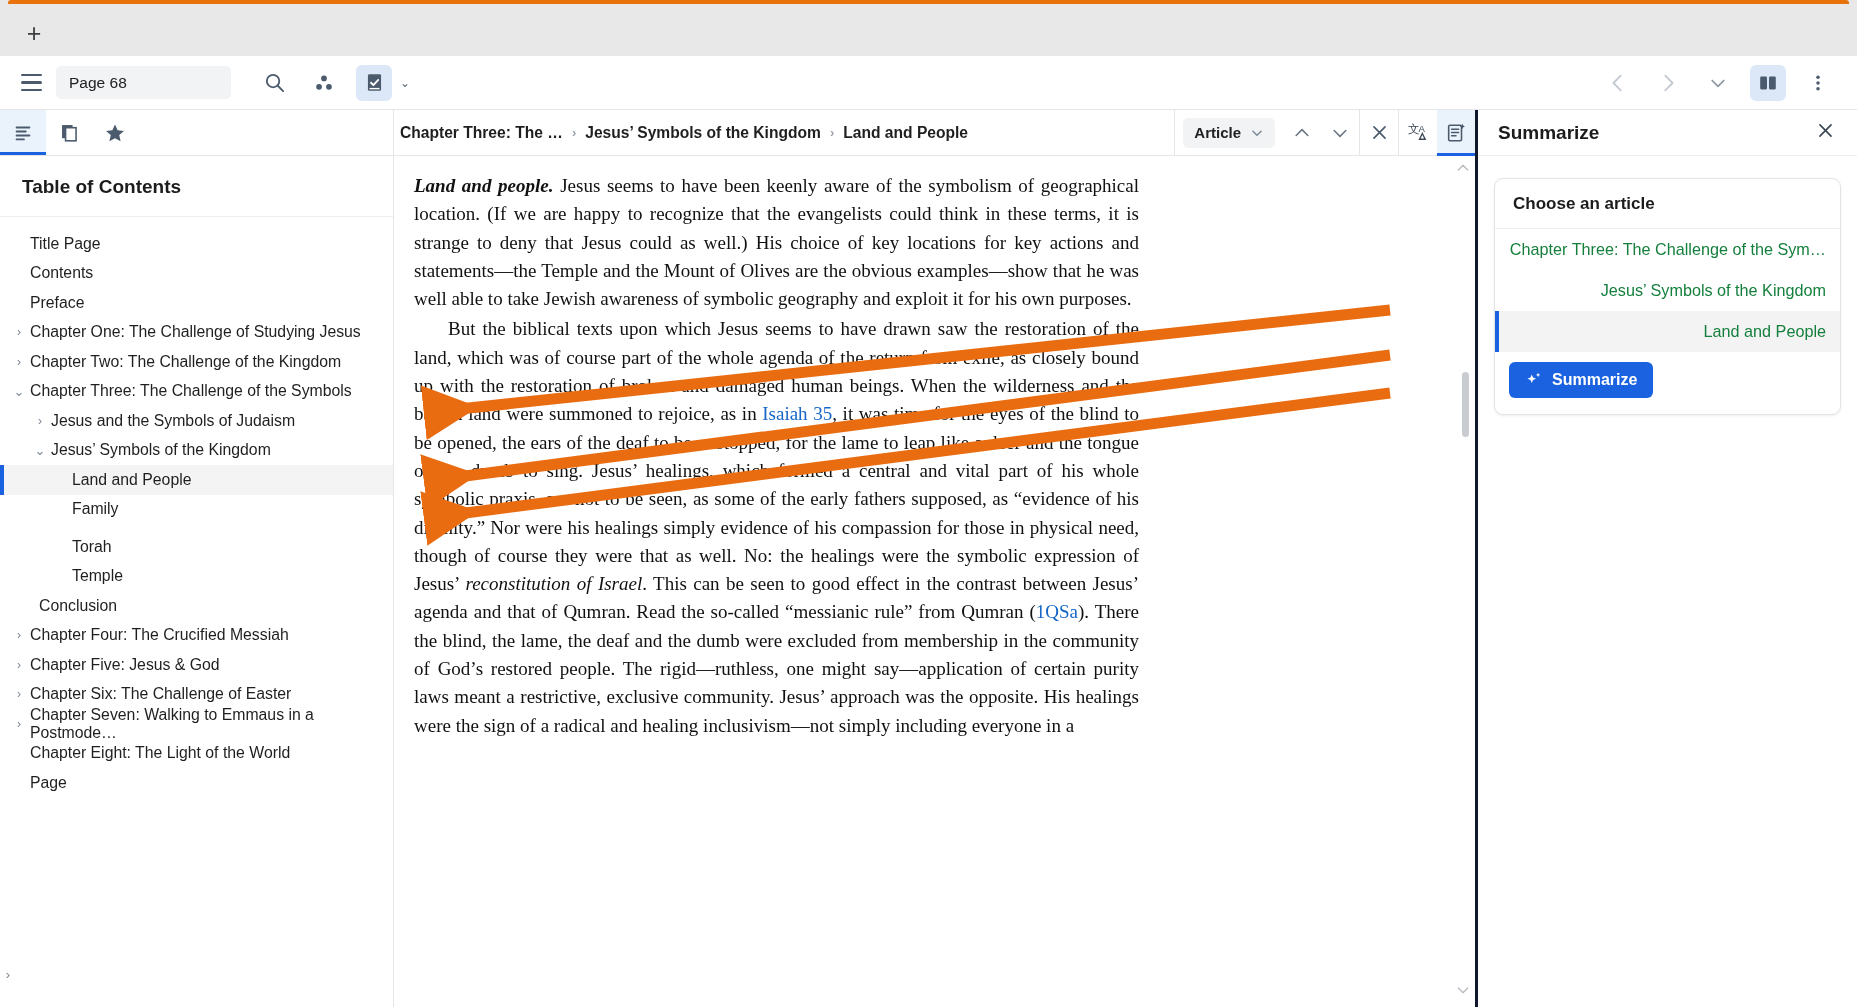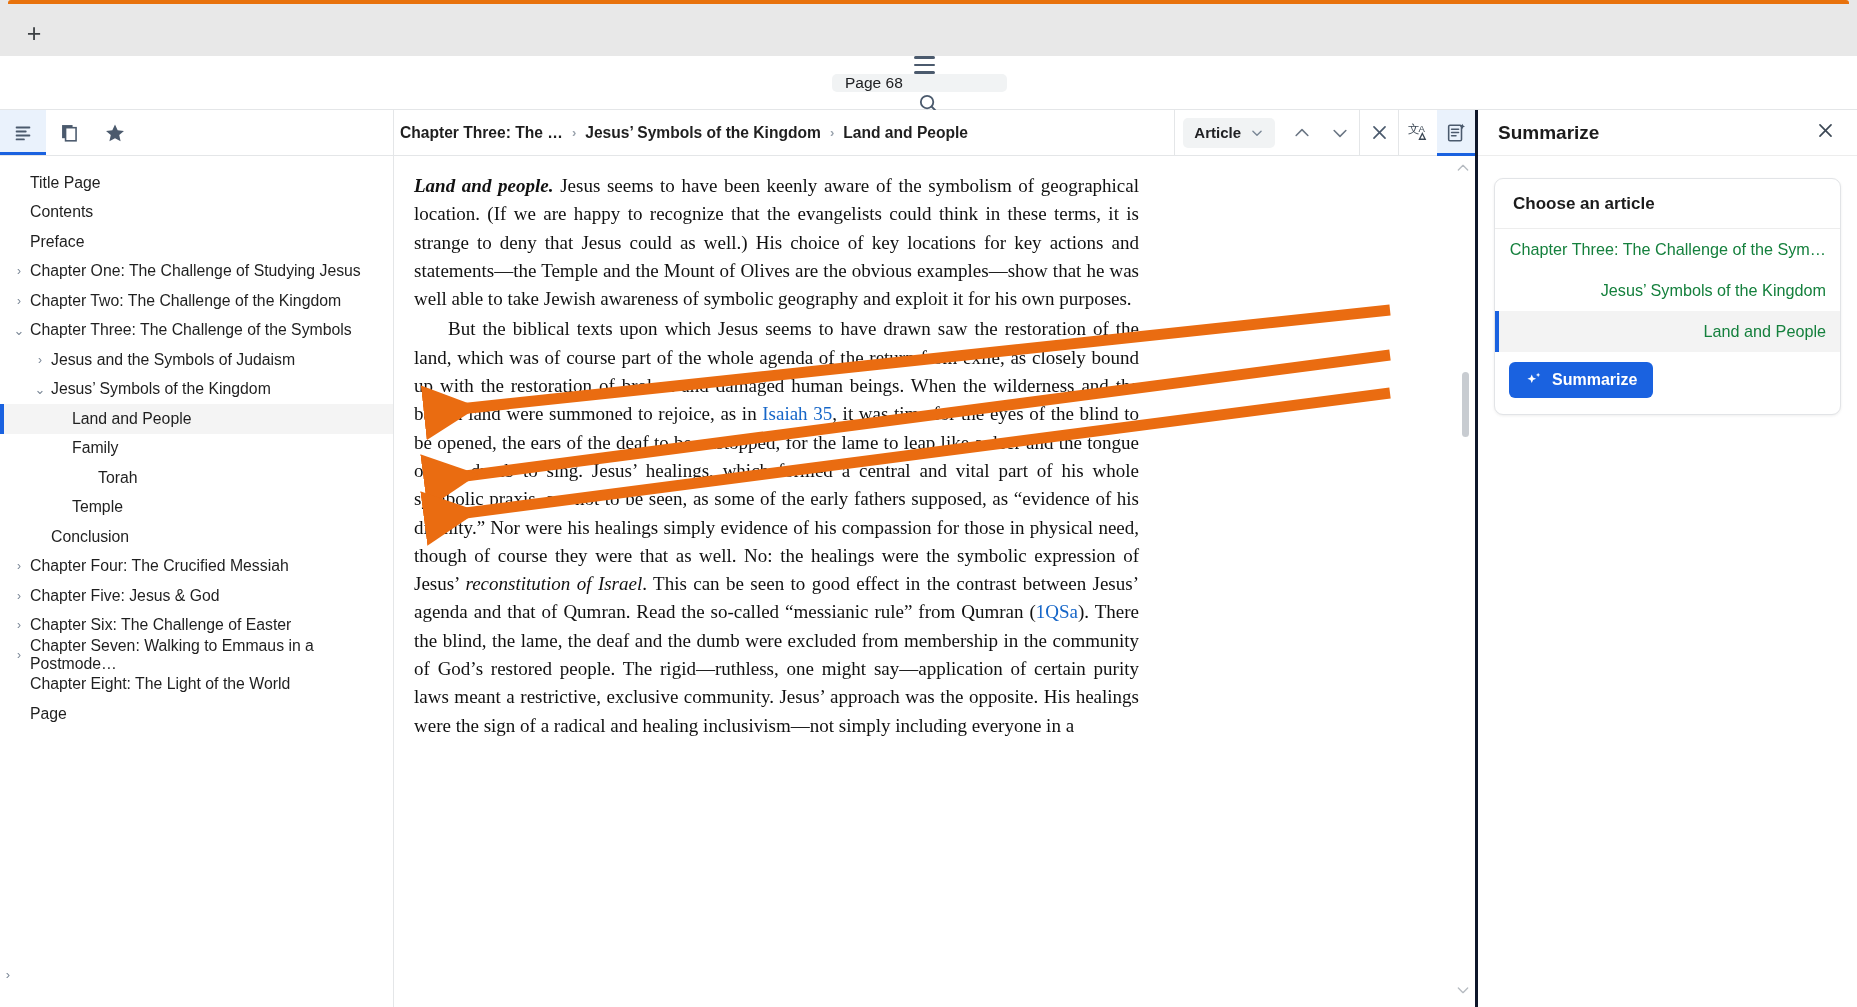--- a/index.html
+++ b/index.html
@@ -47,21 +47,20 @@
     width: 40px; height: 40px; margin-left: 6px; margin-bottom: 3px;
     display: flex; align-items: center; justify-content: center;
     color: #3c4043; font-size: 25px; font-weight: 300;
   }
 
   
   .app-toolbar {
     height: 54px; background: #fff;
     display: flex; align-items: center; padding: 0 14px;
     border-bottom: 1px solid #e4e6e8;
-    flex-direction: column;
   }
   .hamburger {
     width: 34px; height: 34px; display: flex; flex-direction: column;
     justify-content: center; align-items: center; gap: 5px;
     margin-right: 8px; cursor: pointer;
   }
   .hamburger span { display: block; width: 21px; height: 2.6px; background: #4b5a6d; border-radius: 2px; }
   .page-field {
     width: 175px; height: 33px; background: #f1f3f4; border-radius: 5px;
     display: flex; align-items: center; padding: 0 13px;
@@ -307,20 +306,21 @@
           <rect x="7.5" y="6.5" width="12" height="15" fill="#ffffff" stroke="#4b5a6d"></rect>
         </svg>
       </div>
       <div class="side-tab">
         <svg width="22" height="22" viewBox="0 0 24 24" fill="#4b5a6d">
           <polygon points="12,2.6 14.9,9 21.8,9.7 16.6,14.3 18.1,21.1 12,17.6 5.9,21.1 7.4,14.3 2.2,9.7 9.1,9"></polygon>
         </svg>
       </div>
     </div>
 
+    <div class="toc-title">Table of Contents</div>
     <div class="toc-list" id="toc-list">
         <div class="toc-row" style="padding-left: 8px;">
           <span class="twisty none"></span>
           <span>Title Page</span>
         </div>
         <div class="toc-row" style="padding-left: 8px;">
           <span class="twisty none"></span>
           <span>Contents</span>
         </div>
         <div class="toc-row" style="padding-left: 8px;">
@@ -348,29 +348,29 @@
           <span>Jesus’ Symbols of the Kingdom</span>
         </div>
         <div class="toc-row selected" style="padding-left: 50px;">
           <span class="twisty none"></span>
           <span>Land and People</span>
         </div>
         <div class="toc-row" style="padding-left: 50px;">
           <span class="twisty none"></span>
           <span>Family</span>
         </div>
-        <div class="toc-row" style="padding-left: 76px;">
+        <div class="toc-row" style="padding-left: 50px; margin-top: 8px;">
           <span class="twisty none"></span>
           <span>Torah</span>
         </div>
         <div class="toc-row" style="padding-left: 50px;">
           <span class="twisty none"></span>
           <span>Temple</span>
         </div>
-        <div class="toc-row" style="padding-left: 29px;">
+        <div class="toc-row" style="padding-left: 17px;">
           <span class="twisty none"></span>
           <span>Conclusion</span>
         </div>
         <div class="toc-row" style="padding-left: 8px;">
           <span class="twisty">›</span>
           <span>Chapter Four: The Crucified Messiah</span>
         </div>
         <div class="toc-row" style="padding-left: 8px;">
           <span class="twisty">›</span>
           <span>Chapter Five: Jesus &amp; God</span>

